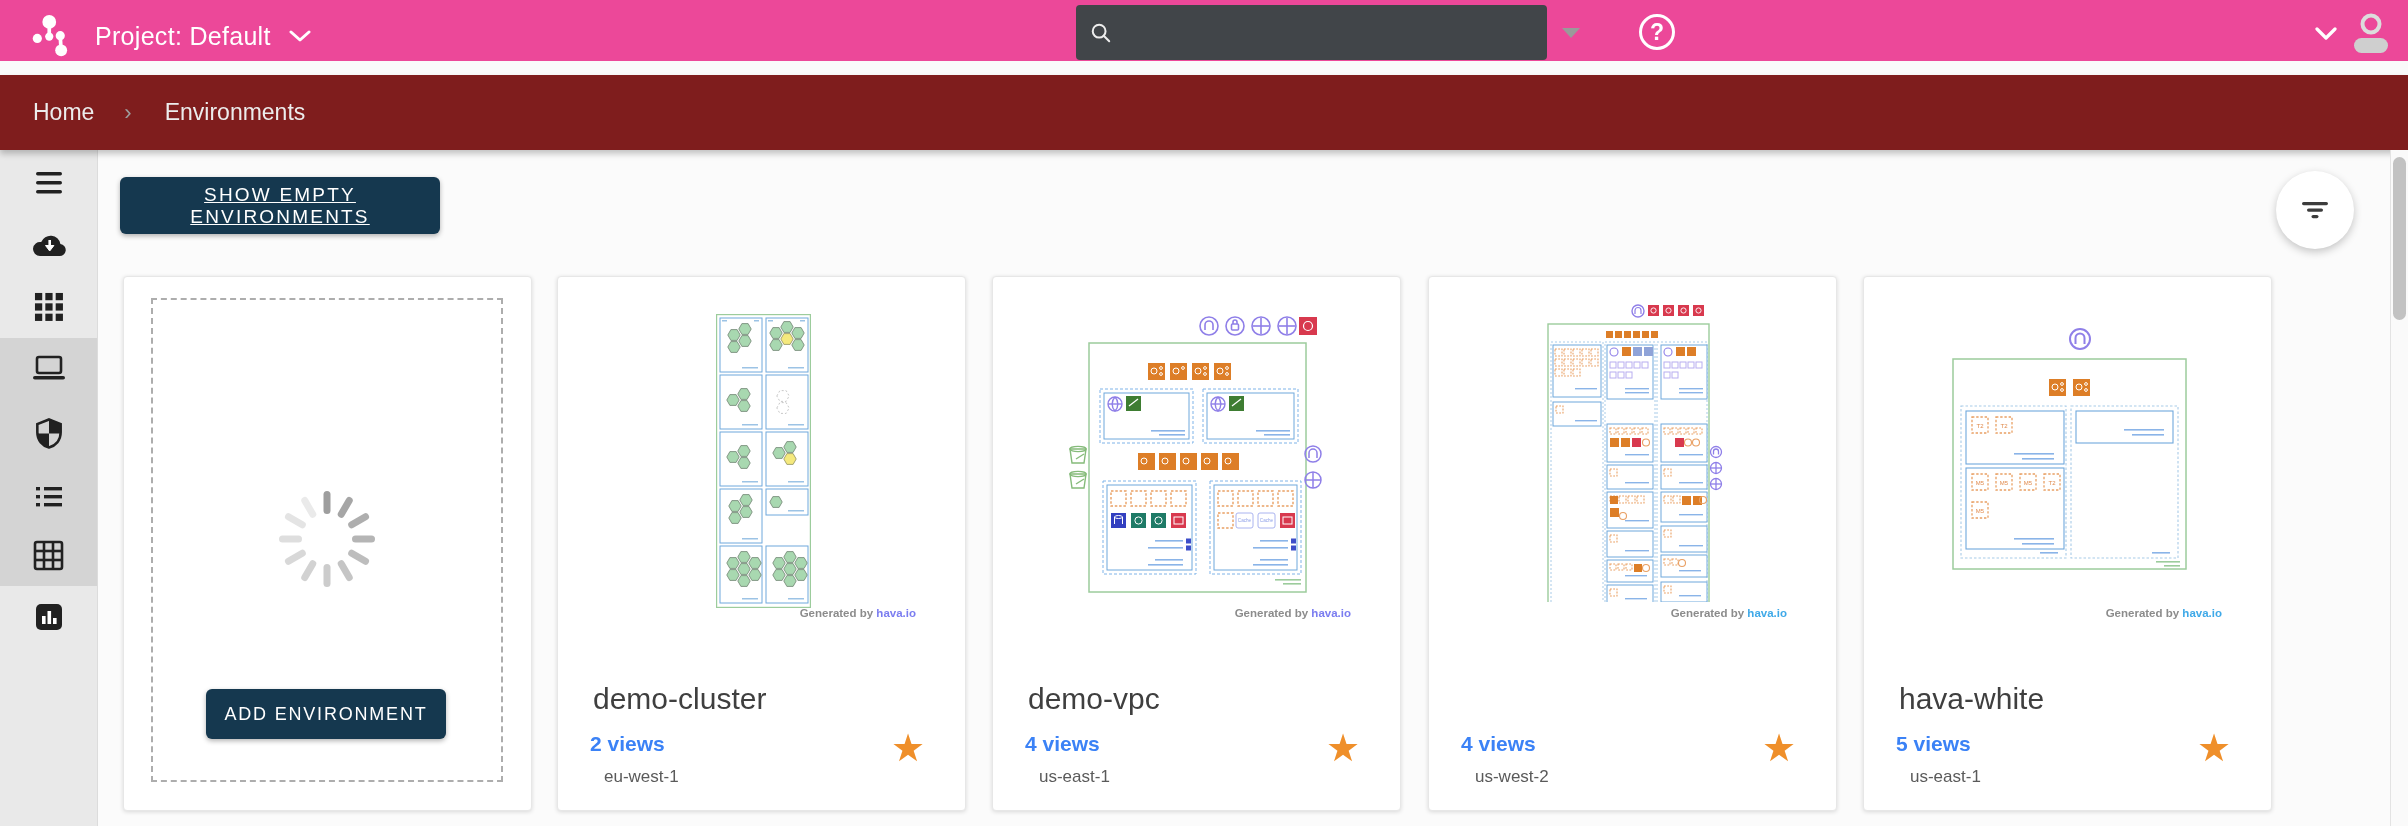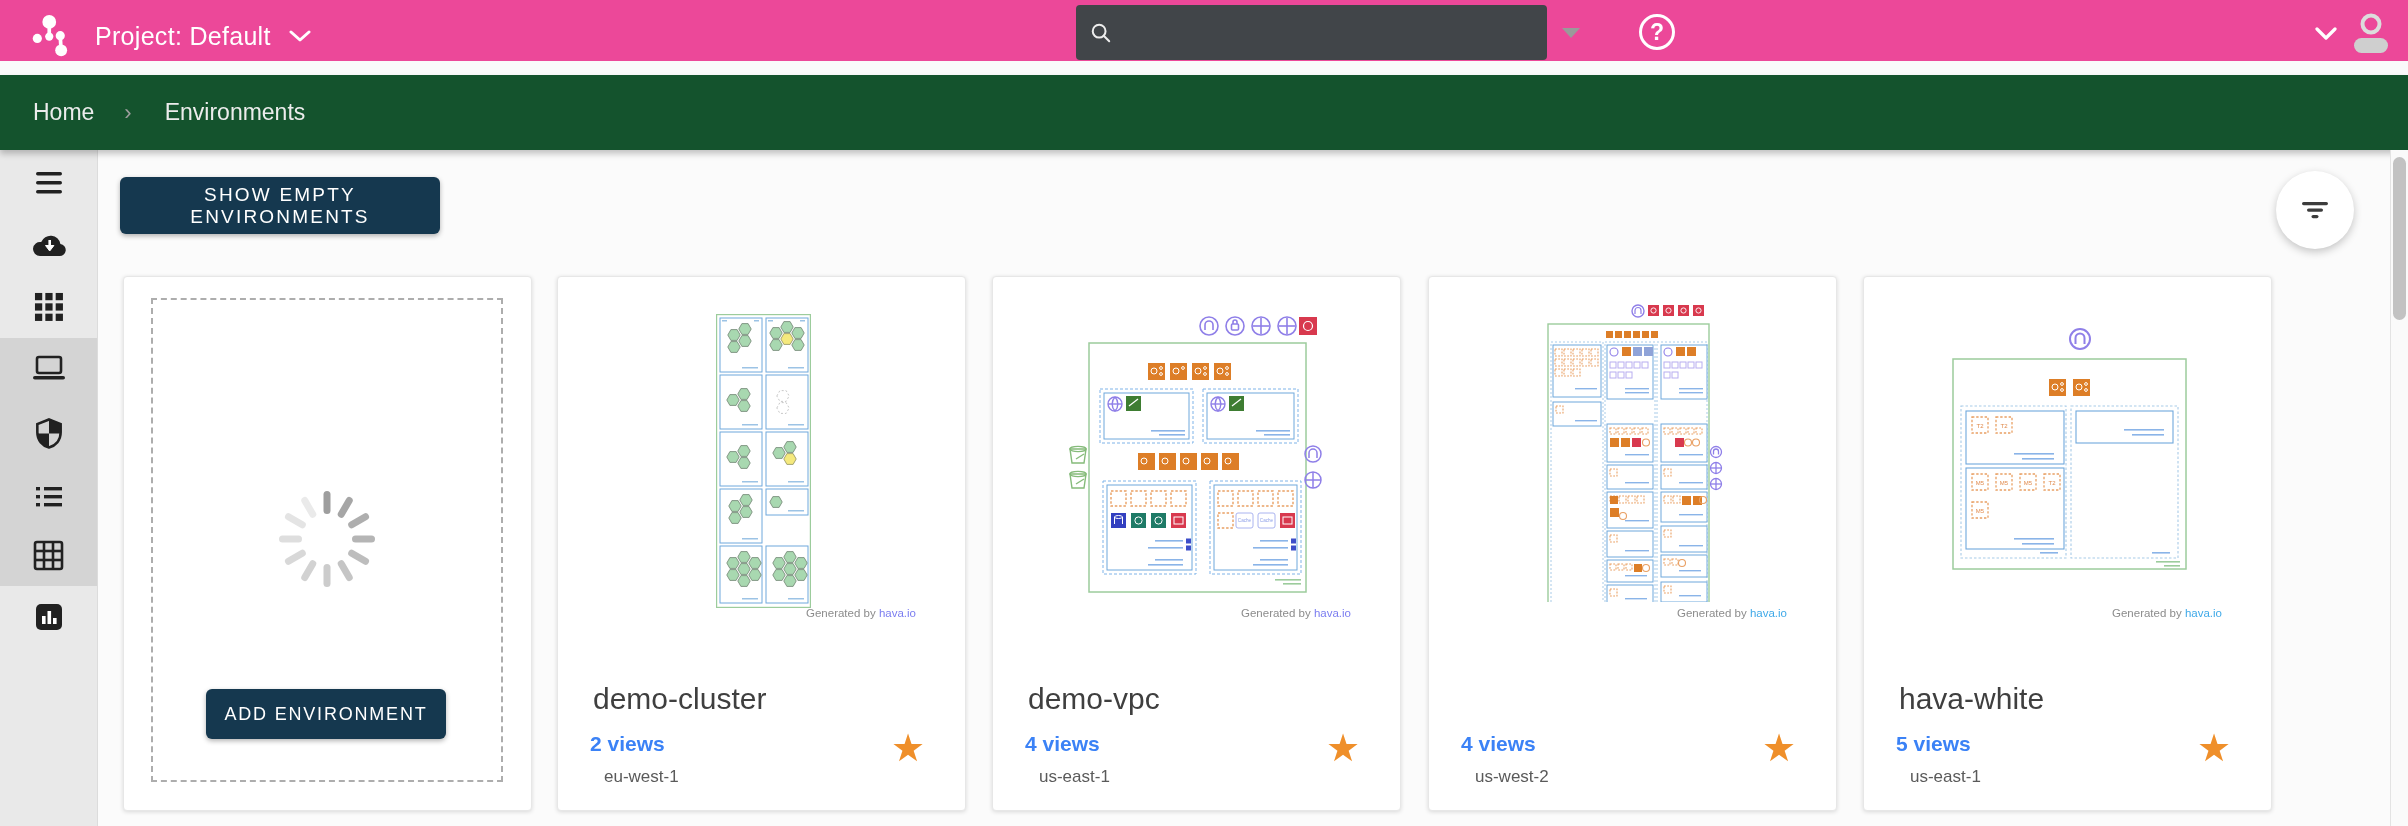--- a/index.html
+++ b/index.html
@@ -10,46 +10,46 @@
   .logo{left:26px;top:10px;width:52px;height:55px;}
   .project{left:95px;top:22px;color:#fff;font-size:25px;letter-spacing:.3px;cursor:pointer;display:flex;align-items:center;gap:18px;}
   .searchbox{left:1076px;top:5px;width:471px;height:55px;background:#414549;border-radius:4px;display:flex;align-items:center;padding:0 14px;box-sizing:border-box;}
   .searchbox input{background:transparent;border:none;outline:none;color:#eee;font-size:20px;width:100%;margin-left:12px;font-family:"Liberation Sans",sans-serif;}
   .scope-caret{left:1562px;top:28px;width:0;height:0;border-left:9px solid transparent;border-right:9px solid transparent;border-top:10px solid #9a9a9a;cursor:pointer;}
   .help{left:1639px;top:14px;width:36px;height:36px;border:3.5px solid #fff;border-radius:50%;color:#fff;
     font-size:23px;font-weight:bold;display:flex;align-items:center;justify-content:center;box-sizing:border-box;cursor:pointer;}
   .nav-chevron{left:2314px;top:27px;cursor:pointer;}
   .avatar{left:2350px;top:12px;cursor:pointer;}
   
-  .crumbbar{left:0;top:75px;width:2408px;height:75px;background:#14532d;z-index:25;
+  .crumbbar{left:0;top:75px;width:2408px;height:75px;background:#7f1d1d;z-index:25;
     display:flex;align-items:center;box-shadow:0 4px 6px rgba(0,0,0,.22);}
   .crumbbar .crumb{color:#ececec;font-size:23px;margin-left:33px;cursor:pointer;}
   .crumbbar .crumb.current{cursor:default;}
   .crumbbar .sep{color:#9e9e9e;font-size:22px;margin-left:30px;}
   
   .sidebar{left:0;top:150px;width:97px;height:676px;background:#E9E9E9;border-right:1px solid #DCDCDC;z-index:10;}
   .sidebar .band{position:absolute;left:0;top:188px;width:97px;height:248px;background:#D4D4D4;}
   .side-item{position:absolute;left:0;width:97px;height:62px;display:flex;align-items:center;justify-content:center;cursor:pointer;}
   
   .content{left:97px;top:150px;width:2293px;height:676px;background:#FBFBFB;}
   .btn-navy{background:#15384F;color:#fff;border:none;border-radius:6px;font-family:"Liberation Sans",sans-serif;
     letter-spacing:2.2px;box-shadow:0 2px 5px rgba(0,0,0,.3);cursor:pointer;}
-  .show-empty{left:120px;top:177px;width:320px;height:57px;font-size:19px;}
+  .show-empty{left:120px;top:177px;width:320px;height:57px;font-size:19px;text-decoration:underline;}
   .fab{left:2276px;top:171px;width:78px;height:78px;border-radius:50%;background:#fff;box-shadow:0 3px 9px rgba(0,0,0,.22);
     display:flex;align-items:center;justify-content:center;cursor:pointer;}
   
   .card{position:absolute;top:276px;width:409px;height:535px;background:#fff;border:1px solid #E7E7E7;border-radius:4px;
     box-shadow:0 1px 4px rgba(0,0,0,.14);box-sizing:border-box;}
   .dashed-zone{position:absolute;left:27px;top:21px;width:352px;height:484px;border:2px dashed #ADADAD;box-sizing:border-box;}
   .add-btn{position:absolute;left:82px;top:412px;width:240px;height:50px;border-radius:6px;font-size:18px;letter-spacing:1.8px;}
   .card-title{position:absolute;left:35px;top:405px;font-size:30px;color:#3F3F3F;}
   .card-views{position:absolute;left:32px;top:455px;font-size:21px;color:#3b82f6;font-weight:bold;}
   .card-region{position:absolute;left:46px;top:490px;font-size:17px;color:#5A5A5A;}
   .star{position:absolute;right:40px;top:452px;font-size:38px;line-height:1;color:#EF8F2A;cursor:pointer;}
-  .genby{position:absolute;right:49px;top:330px;font-size:11.5px;color:#8C8C8C;font-weight:normal;}
+  .genby{position:absolute;right:49px;top:330px;font-size:11.5px;color:#8C8C8C;font-weight:bold;}
   .genby a{text-decoration:none;cursor:pointer;}
   .thumb{position:absolute;cursor:pointer;}
   
   .scroll-track{left:2390px;top:150px;width:18px;height:676px;background:#FAFAFA;border-left:1px solid #E3E3E3;z-index:26;}
   .scroll-thumb{position:absolute;left:2px;top:7px;width:13px;height:163px;background:#C2C2C2;border-radius:7px;cursor:grab;}
 </style>
 </head>
 <body>
 
 <div class="abs navbar">

